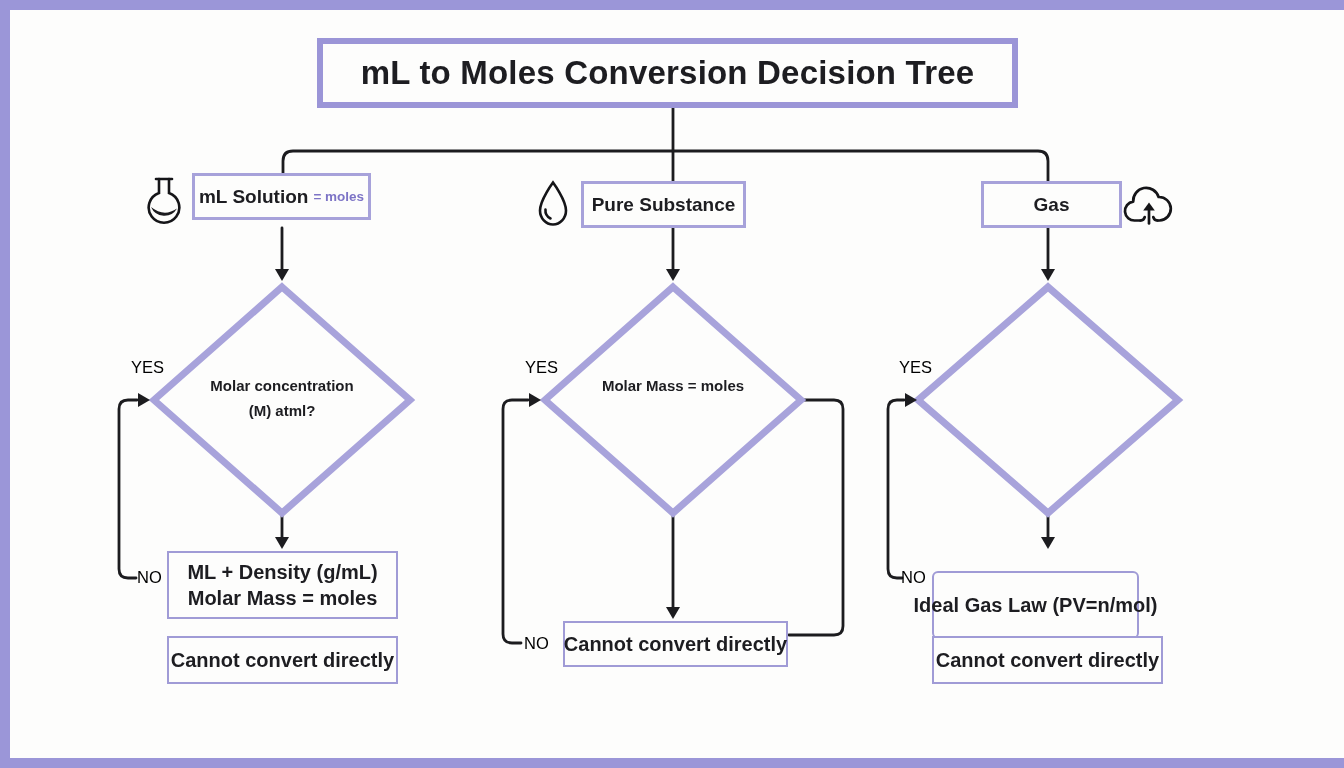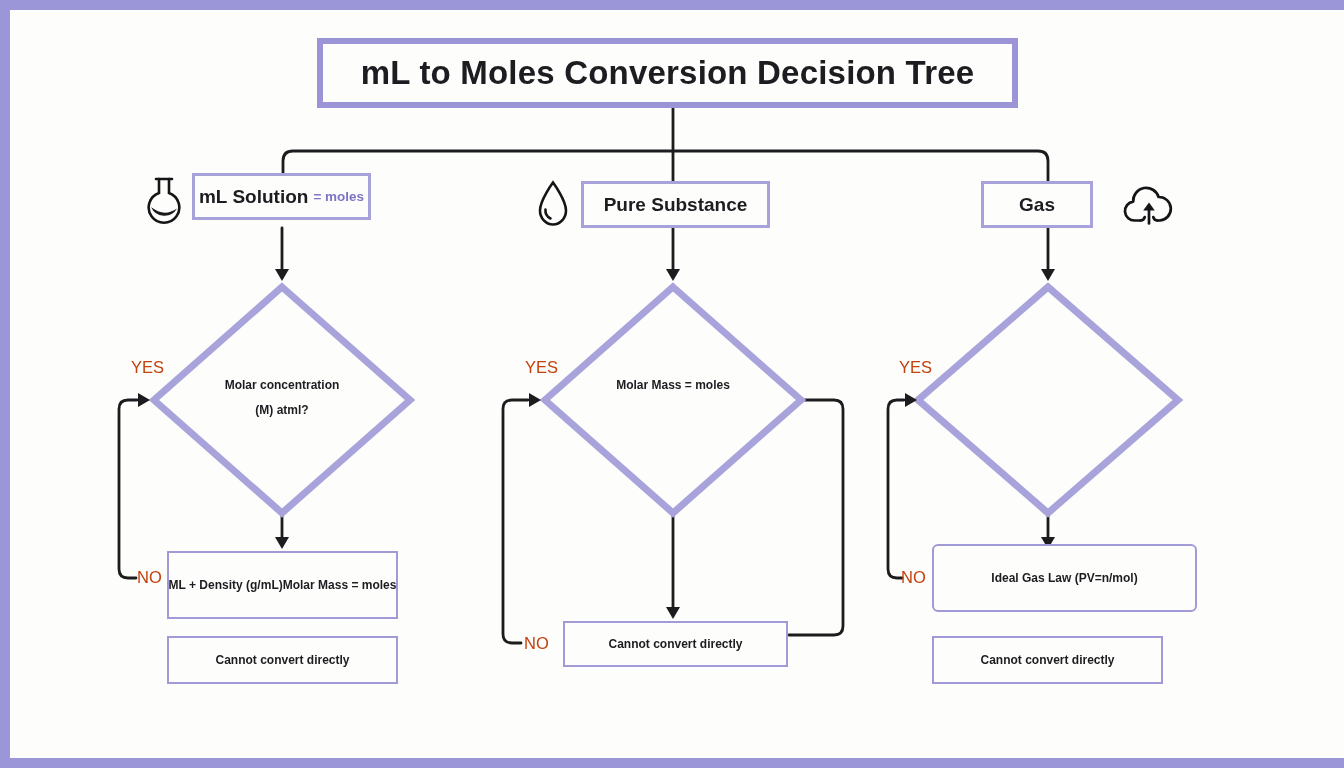--- a/index.html
+++ b/index.html
@@ -17,26 +17,26 @@
     display:flex;align-items:center;justify-content:center;z-index:2;
   }
   .title-box span{font-size:33px;font-weight:bold;letter-spacing:.2px;}
   .hdr{
     border:3px solid #a7a2da;background:#fdfdfc;display:flex;align-items:center;justify-content:center;
     font-size:19px;font-weight:bold;z-index:2;white-space:nowrap;
   }
   .hdr .suffix{font-size:13.5px;font-weight:bold;color:#7d74c6;margin-left:5px;}
   .icon{z-index:2;}
   .decision-label{
-    width:260px;text-align:center;font-size:12px;font-weight:bold;line-height:25px;z-index:3;
+    width:260px;text-align:center;font-size:15px;font-weight:bold;line-height:25px;z-index:3;
   }
-  .branch-tag{font-size:16.5px;color:#c2410c;z-index:3;white-space:nowrap;}
+  .branch-tag{font-size:16.5px;color:#000000;z-index:3;white-space:nowrap;}
   .result-box{
-    border:2.5px solid #a09bd6;background:#fdfdfc;display:flex;flex-direction:row;
-    align-items:center;justify-content:center;text-align:center;font-size:12px;font-weight:bold;
+    border:2.5px solid #a09bd6;background:#fdfdfc;display:flex;flex-direction:column;
+    align-items:center;justify-content:center;text-align:center;font-size:20px;font-weight:bold;
     line-height:26px;z-index:2;white-space:nowrap;
   }
   .it{font-style:italic;}
 </style>
 </head>
 <body>
 
 <div class="stage">
 
   <svg class="wires" width="1344" height="768" viewBox="0 0 1344 768">
@@ -80,24 +80,24 @@
   </svg>
 
   <div class="abs title-box">
     <span>mL to Moles Conversion Decision Tree</span>
   </div>
 
   <div class="abs hdr" style="left:192px;top:173px;width:179px;height:47px;">
     <span>mL Solution</span>
     <span class="suffix">= moles</span>
   </div>
-  <div class="abs hdr" style="left:581px;top:181px;width:189px;height:47px;">
+  <div class="abs hdr" style="left:581px;top:181px;width:165px;height:47px;">
     <span>Pure Substance</span>
   </div>
-  <div class="abs hdr" style="left:981px;top:181px;width:112px;height:47px;">
+  <div class="abs hdr" style="left:981px;top:181px;width:141px;height:47px;">
     <span>Gas</span>
   </div>
 
   <svg class="abs icon" style="left:146px;top:175px;" width="36" height="56" viewBox="0 0 36 56">
     <g stroke="#151518" stroke-width="2.6" fill="none" stroke-linecap="round">
       <path d="M 10,4 H 26"></path>
       <path d="M 13,4 V 18 A 15.3,15.3 0 1 0 23,18 V 4"></path>
     </g>
     <path d="M 5,32 Q 18,42.5 31,33.5 A 14.6,14.6 0 0 1 5,32 Z" fill="#1b1b1e" stroke="none"></path>
   </svg>
@@ -142,21 +142,21 @@
     <div>Molar Mass = moles</div>
   </div>
   <div class="abs result-box" style="left:167px;top:636px;width:231px;height:48px;">
     <div>Cannot convert directly</div>
   </div>
 
   <div class="abs result-box" style="left:563px;top:621px;width:225px;height:46px;">
     <div>Cannot convert directly</div>
   </div>
 
-  <div class="abs result-box" style="left:932px;top:544px;width:265px;height:68px;border-radius:6px;">
+  <div class="abs result-box" style="left:932px;top:571px;width:207px;height:68px;border-radius:6px;">
     <div>Ideal Gas Law (PV=n/mol)</div>
   </div>
   <div class="abs result-box" style="left:932px;top:636px;width:231px;height:48px;">
     <div>Cannot convert directly</div>
   </div>
 
   <div class="frame-border"></div>
 </div>
 
 </body></html>

